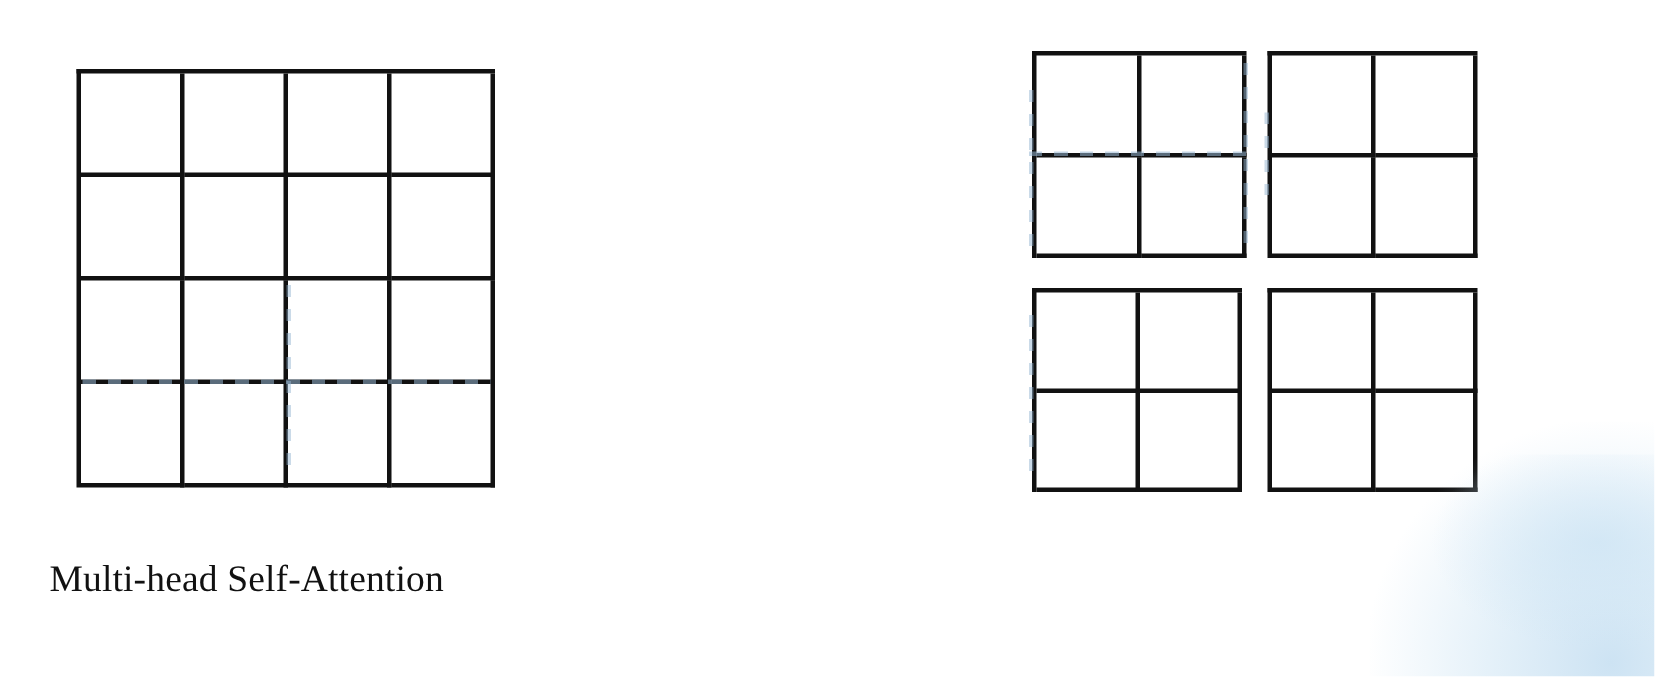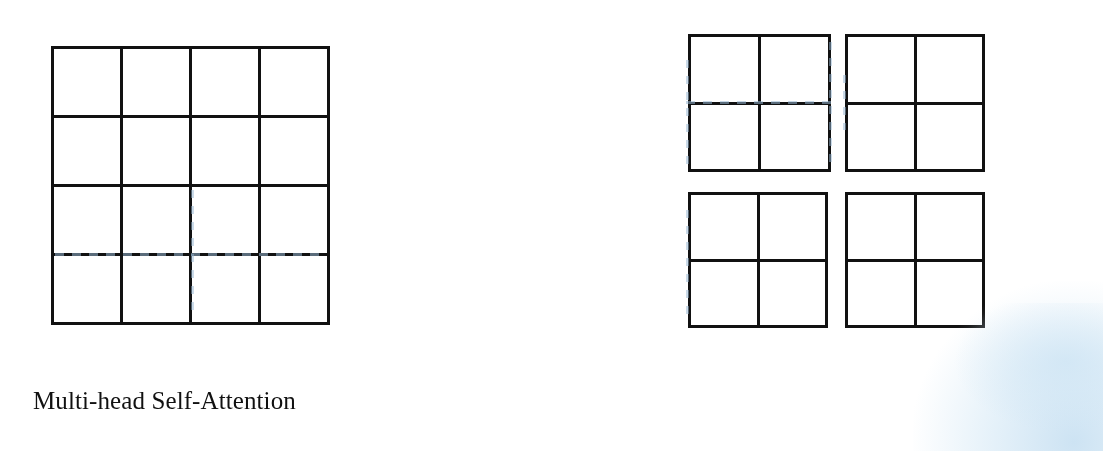--- a/index.html
+++ b/index.html
@@ -99,21 +99,21 @@
 
   
   .caption {
     position: absolute;
     color: #111111;
     font-size: 25px;
     line-height: 1;
     white-space: nowrap;
     letter-spacing: 0.1px;
   }
-  #caption-msa  { left: 33px;  top: 388px; }
+  #caption-msa  { left: 33px;  top: 374px; }
   #caption-wmsa { left: 617px; top: 393px; }
 </style>
 </head>
 <body>
 
 <div id="figure-root">
 
   <div id="msa-grid" class="grid-block">
     <div class="grid-cell"></div>
     <div class="grid-cell"></div>

